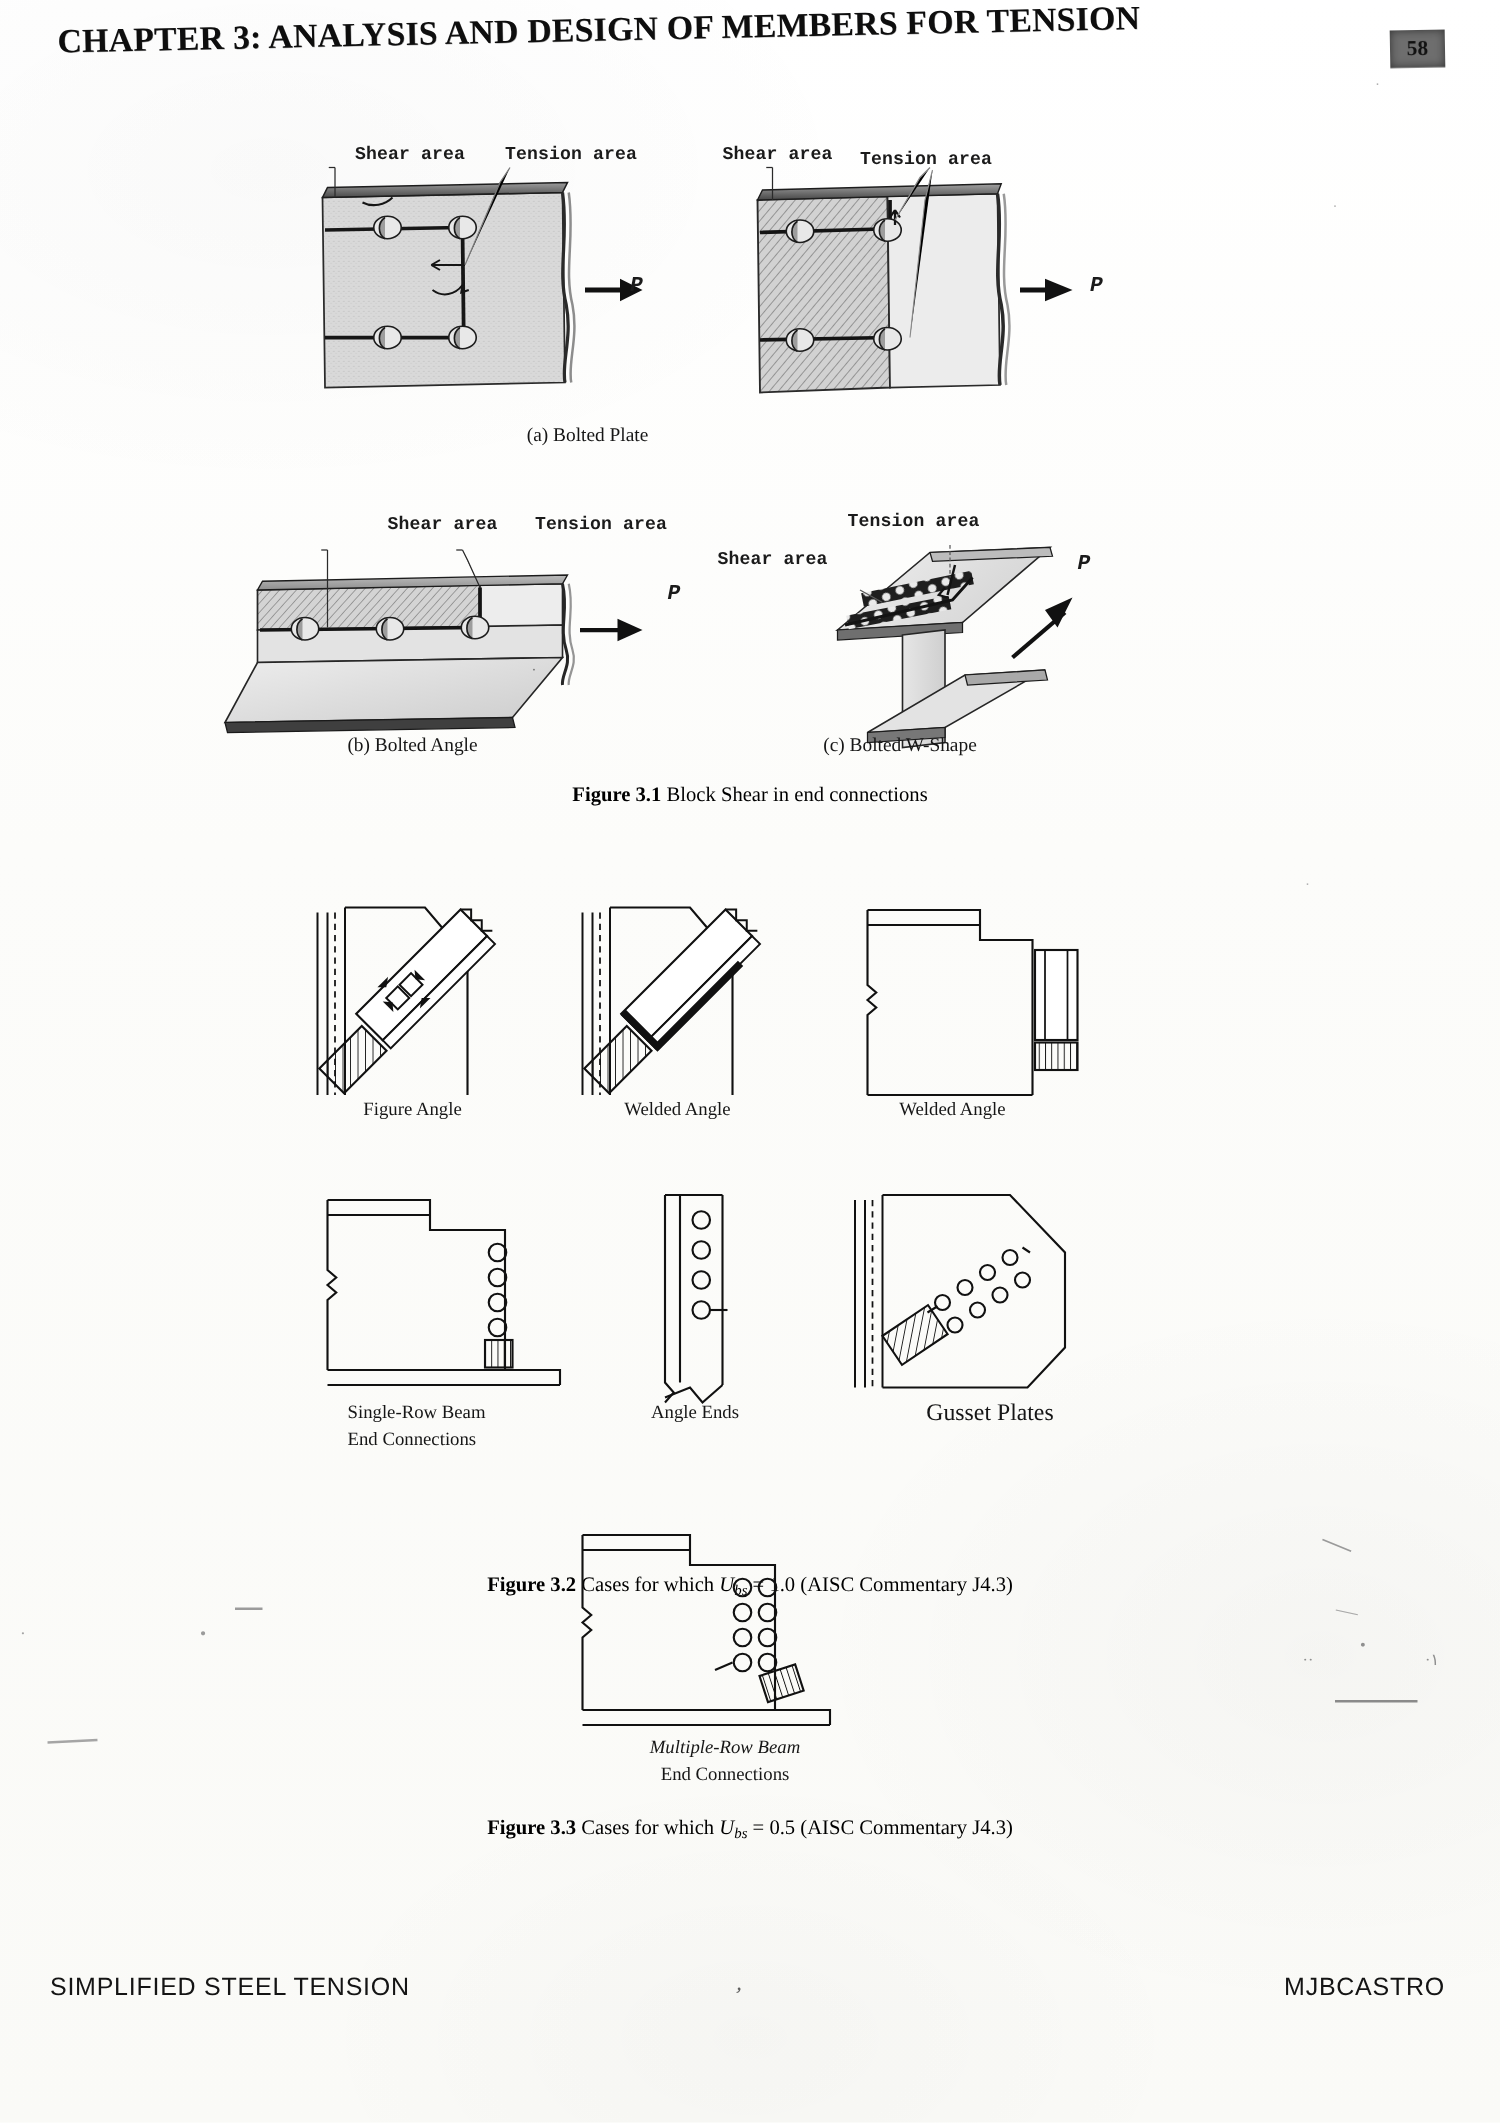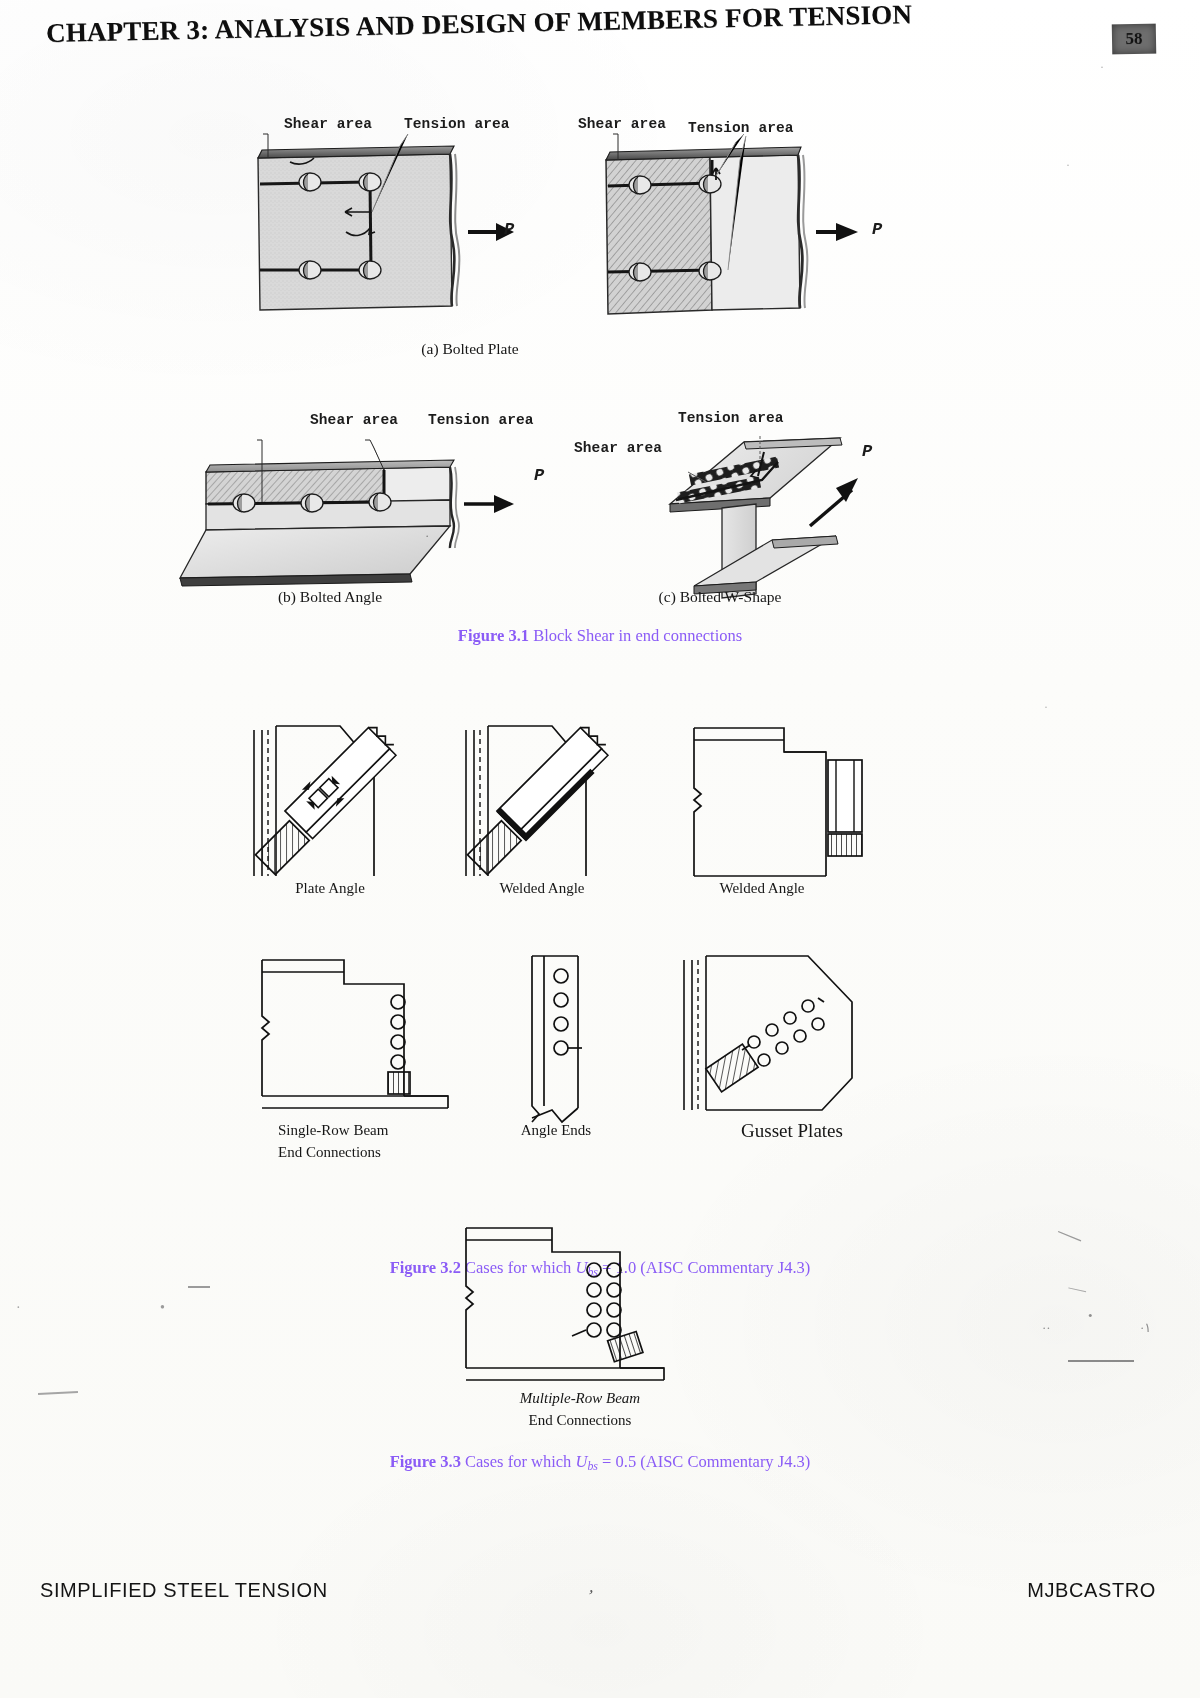--- a/index.html
+++ b/index.html
@@ -62,21 +62,21 @@
   .cap{
     position:absolute;
     font-family:"Liberation Serif", serif;
     font-size:15.5px;
     color:#161616;
     white-space:nowrap;
   }
   .cap.center{transform:translateX(-50%);}
   .figcap{
     position:absolute;left:50%;transform:translateX(-50%);
-    font-size:16.5px;white-space:nowrap;color:#8b5cf6;
+    font-size:16.5px;white-space:nowrap;color:#000000;
   }
   .figcap b{font-weight:bold;}
   .sub{font-size:0.72em;vertical-align:-0.28em;font-style:italic;}
   .ital{font-style:italic;}
 
   
   .footer-left{
     position:absolute;left:40px;bottom:96px;
     font-size:20px;letter-spacing:0.6px;color:#141414;
     font-family:"Liberation Sans", sans-serif;
@@ -352,21 +352,21 @@
         <path d="M90,90 l5,5 l-12,0 Z" fill="#111"></path>
 
         <path d="M162,62 l6,6 l-6,6 l6,6 l-6,6 l6,6" fill="none" stroke="#111" stroke-width="1.6"></path>
       </g>
 
       <g transform="rotate(-45 40 124)">
         <rect x="8" y="110" width="48" height="28" fill="url(#h45a)" stroke="#111" stroke-width="1.7"></rect>
       </g>
     </svg>
   </div>
-  <div class="cap center" style="left:330px;top:880px;font-size:15px;">Plate Angle</div>
+  <div class="cap center" style="left:330px;top:880px;font-size:15px;">Figure Angle</div>
 
   <div class="fig" style="left:460px;top:718px;">
     <svg width="220" height="160" viewBox="0 0 220 160">
       <defs>
         <pattern id="h45b" patternUnits="userSpaceOnUse" width="6" height="6" patternTransform="rotate(45)">
           <line x1="0" y1="0" x2="0" y2="6" stroke="#111" stroke-width="1.4"></line>
         </pattern>
       </defs>
       <line x1="6" y1="12" x2="6" y2="158" stroke="#111" stroke-width="1.6"></line>
       <line x1="14" y1="12" x2="14" y2="158" stroke="#111" stroke-width="1.6"></line>

